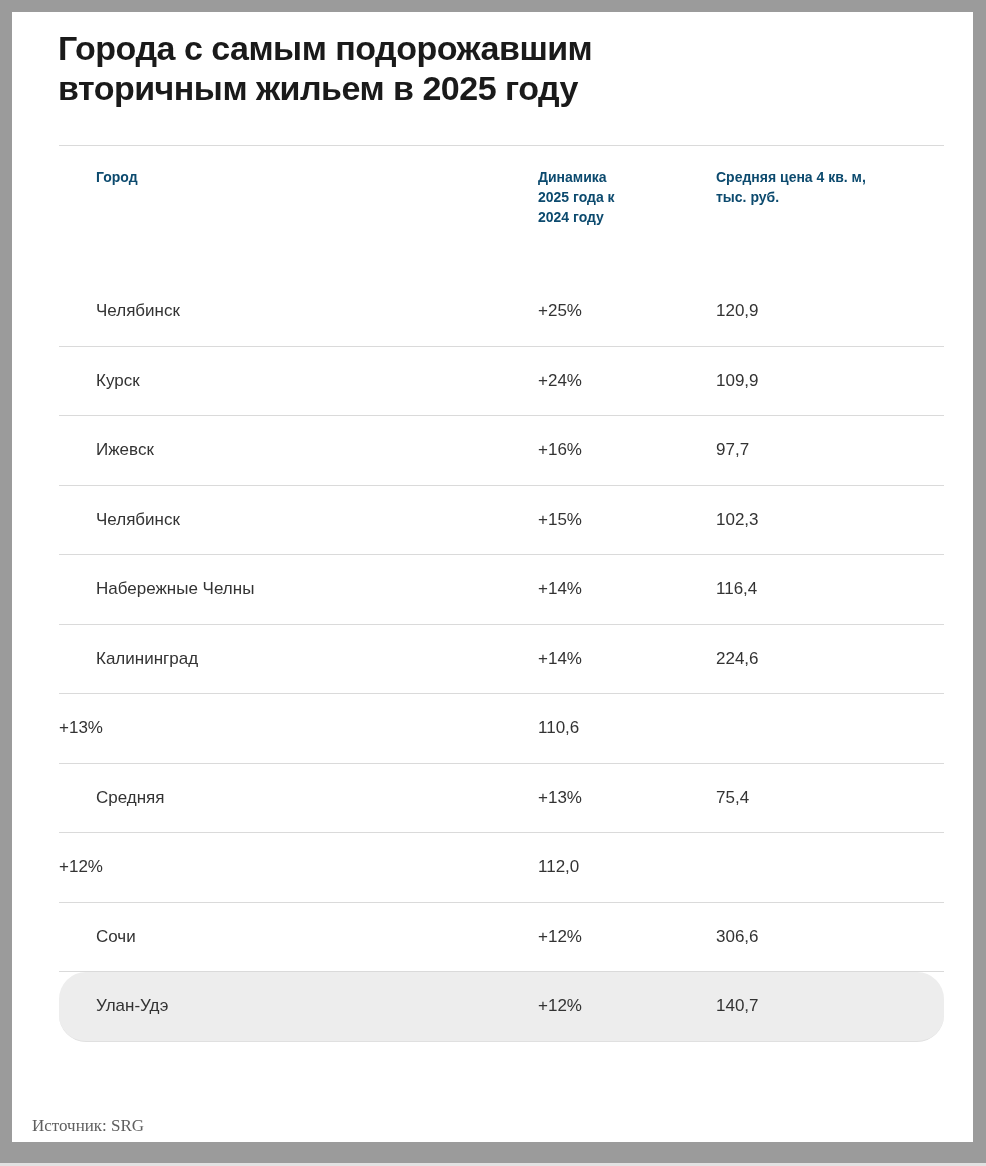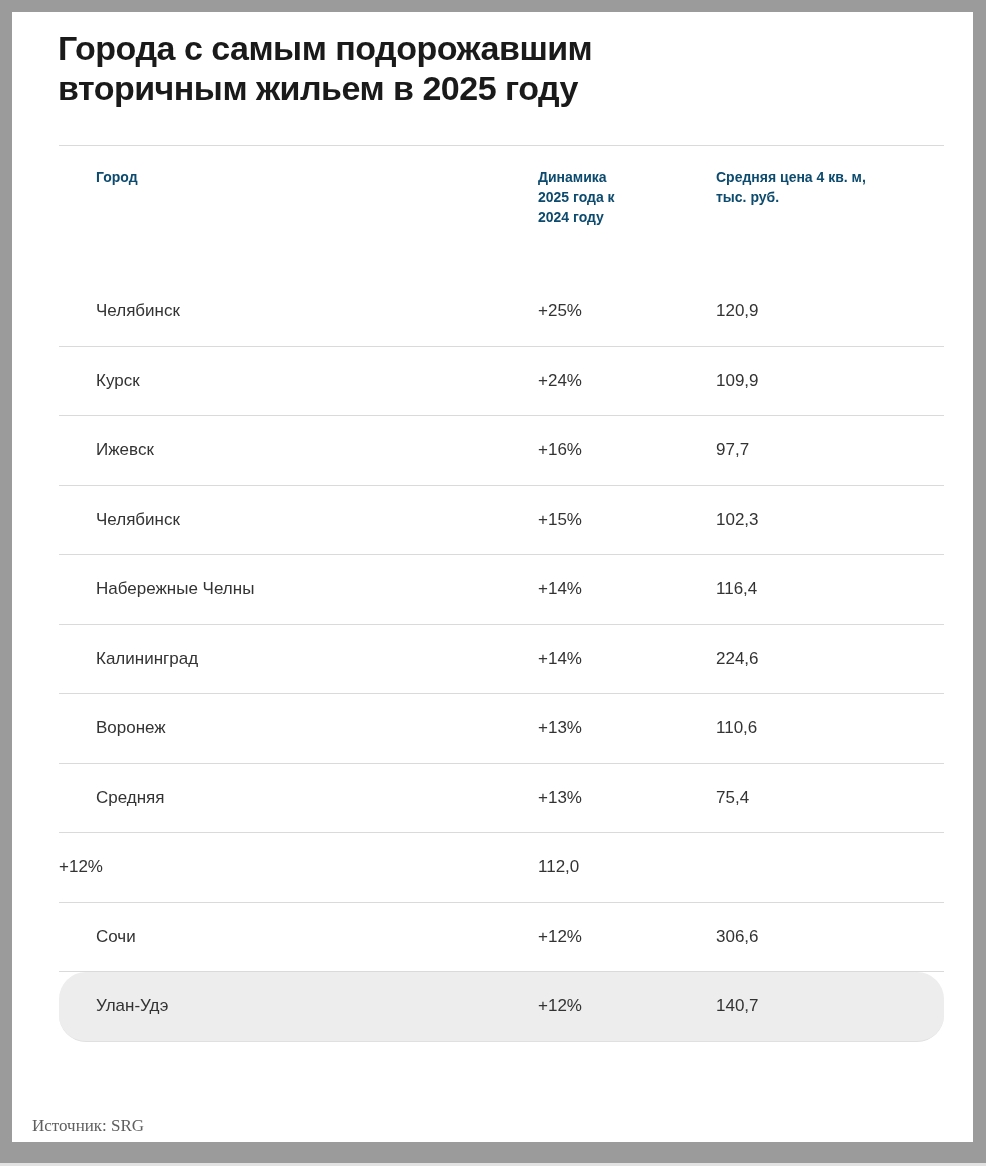--- a/index.html
+++ b/index.html
@@ -130,21 +130,20 @@
           <div class="cell-price">116,4</div>
         </div>
 
         <div class="row">
           <div class="cell-city">Калининград</div>
           <div class="cell-dynamics">+14%</div>
           <div class="cell-price">224,6</div>
         </div>
 
         <div class="row">
-          <div class="cell-city">Воронеж</div>
           <div class="cell-dynamics">+13%</div>
           <div class="cell-price">110,6</div>
         </div>
 
         <div class="row">
           <div class="cell-city">Средняя</div>
           <div class="cell-dynamics">+13%</div>
           <div class="cell-price">75,4</div>
         </div>
 

